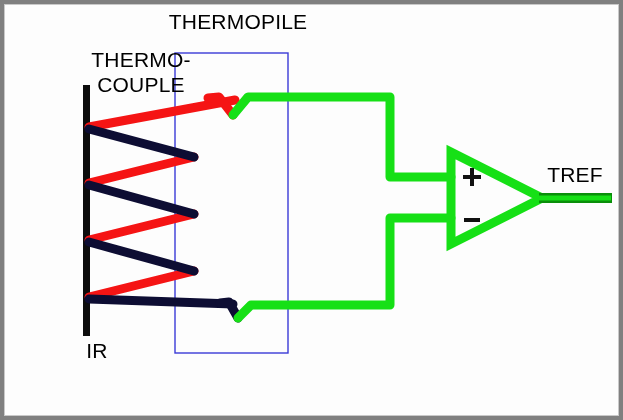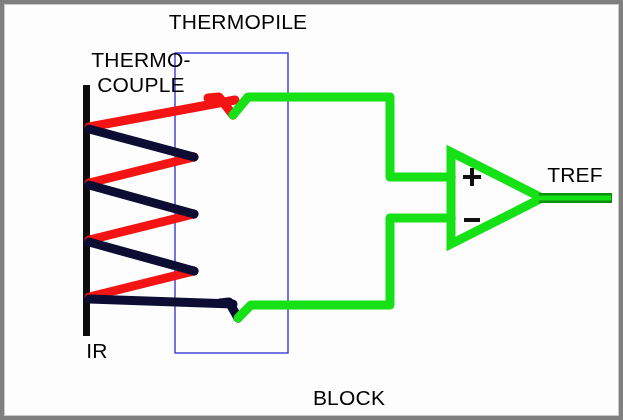--- a/index.html
+++ b/index.html
@@ -110,18 +110,18 @@
       </g>
     </svg>
 
     <div class="lbl center" id="label-thermopile">THERMOPILE</div>
 
     <div class="lbl left" id="label-thermocouple"><span>THERMO-</span><br><span>COUPLE</span></div>
 
 
     <div class="lbl center" id="label-ir-absorber"><span>IR</span><br></div>
 
-    <div class="lbl center" id="label-isothermal"><br><span>BLOCK</span></div>
+    <div class="lbl center" id="label-isothermal"><br></div>
 
     <div class="lbl left" id="label-vout">TREF</div>
 
   </div>
 </div>
 
 </body></html>

